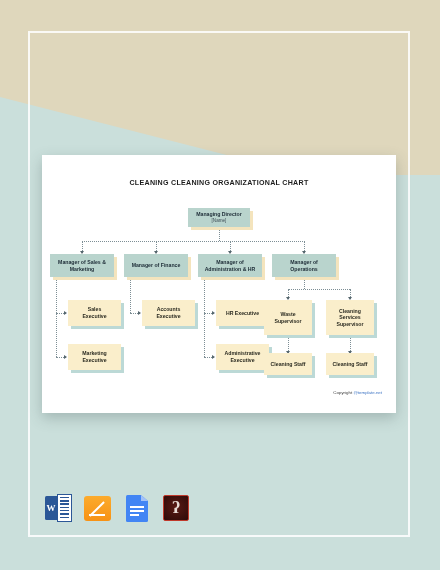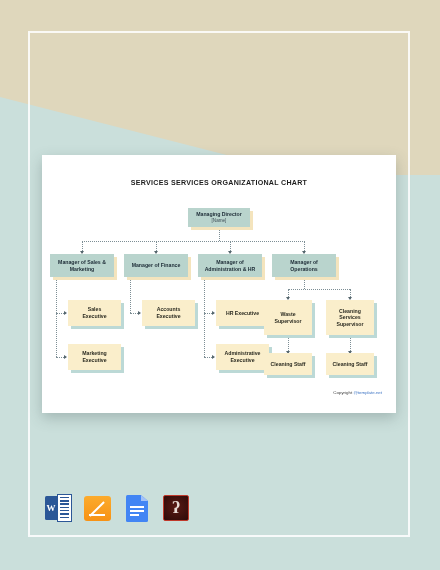--- a/index.html
+++ b/index.html
@@ -274,21 +274,21 @@
 <body>
 
 <div id="page">
 
   <div class="bg-teal"></div>
   <div class="bg-beige"></div>
   <div class="frame"></div>
 
   <div class="card">
 
-    <div class="chart-title">SERVICES SERVICES ORGANIZATIONAL CHART</div>
+    <div class="chart-title">CLEANING CLEANING ORGANIZATIONAL CHART</div>
 
     <div class="vline" style="left:177px; top:72px; height:14px;"></div>
 
     <div class="hline" style="left:40px; top:86px; width:223px;"></div>
 
     <div class="vline" style="left:40px;  top:86px; height:12px;"></div>
     <div class="arrow-d" style="left:38px; top:96px;"></div>
     <div class="vline" style="left:114px; top:86px; height:12px;"></div>
     <div class="arrow-d" style="left:112px; top:96px;"></div>
     <div class="vline" style="left:188px; top:86px; height:12px;"></div>

